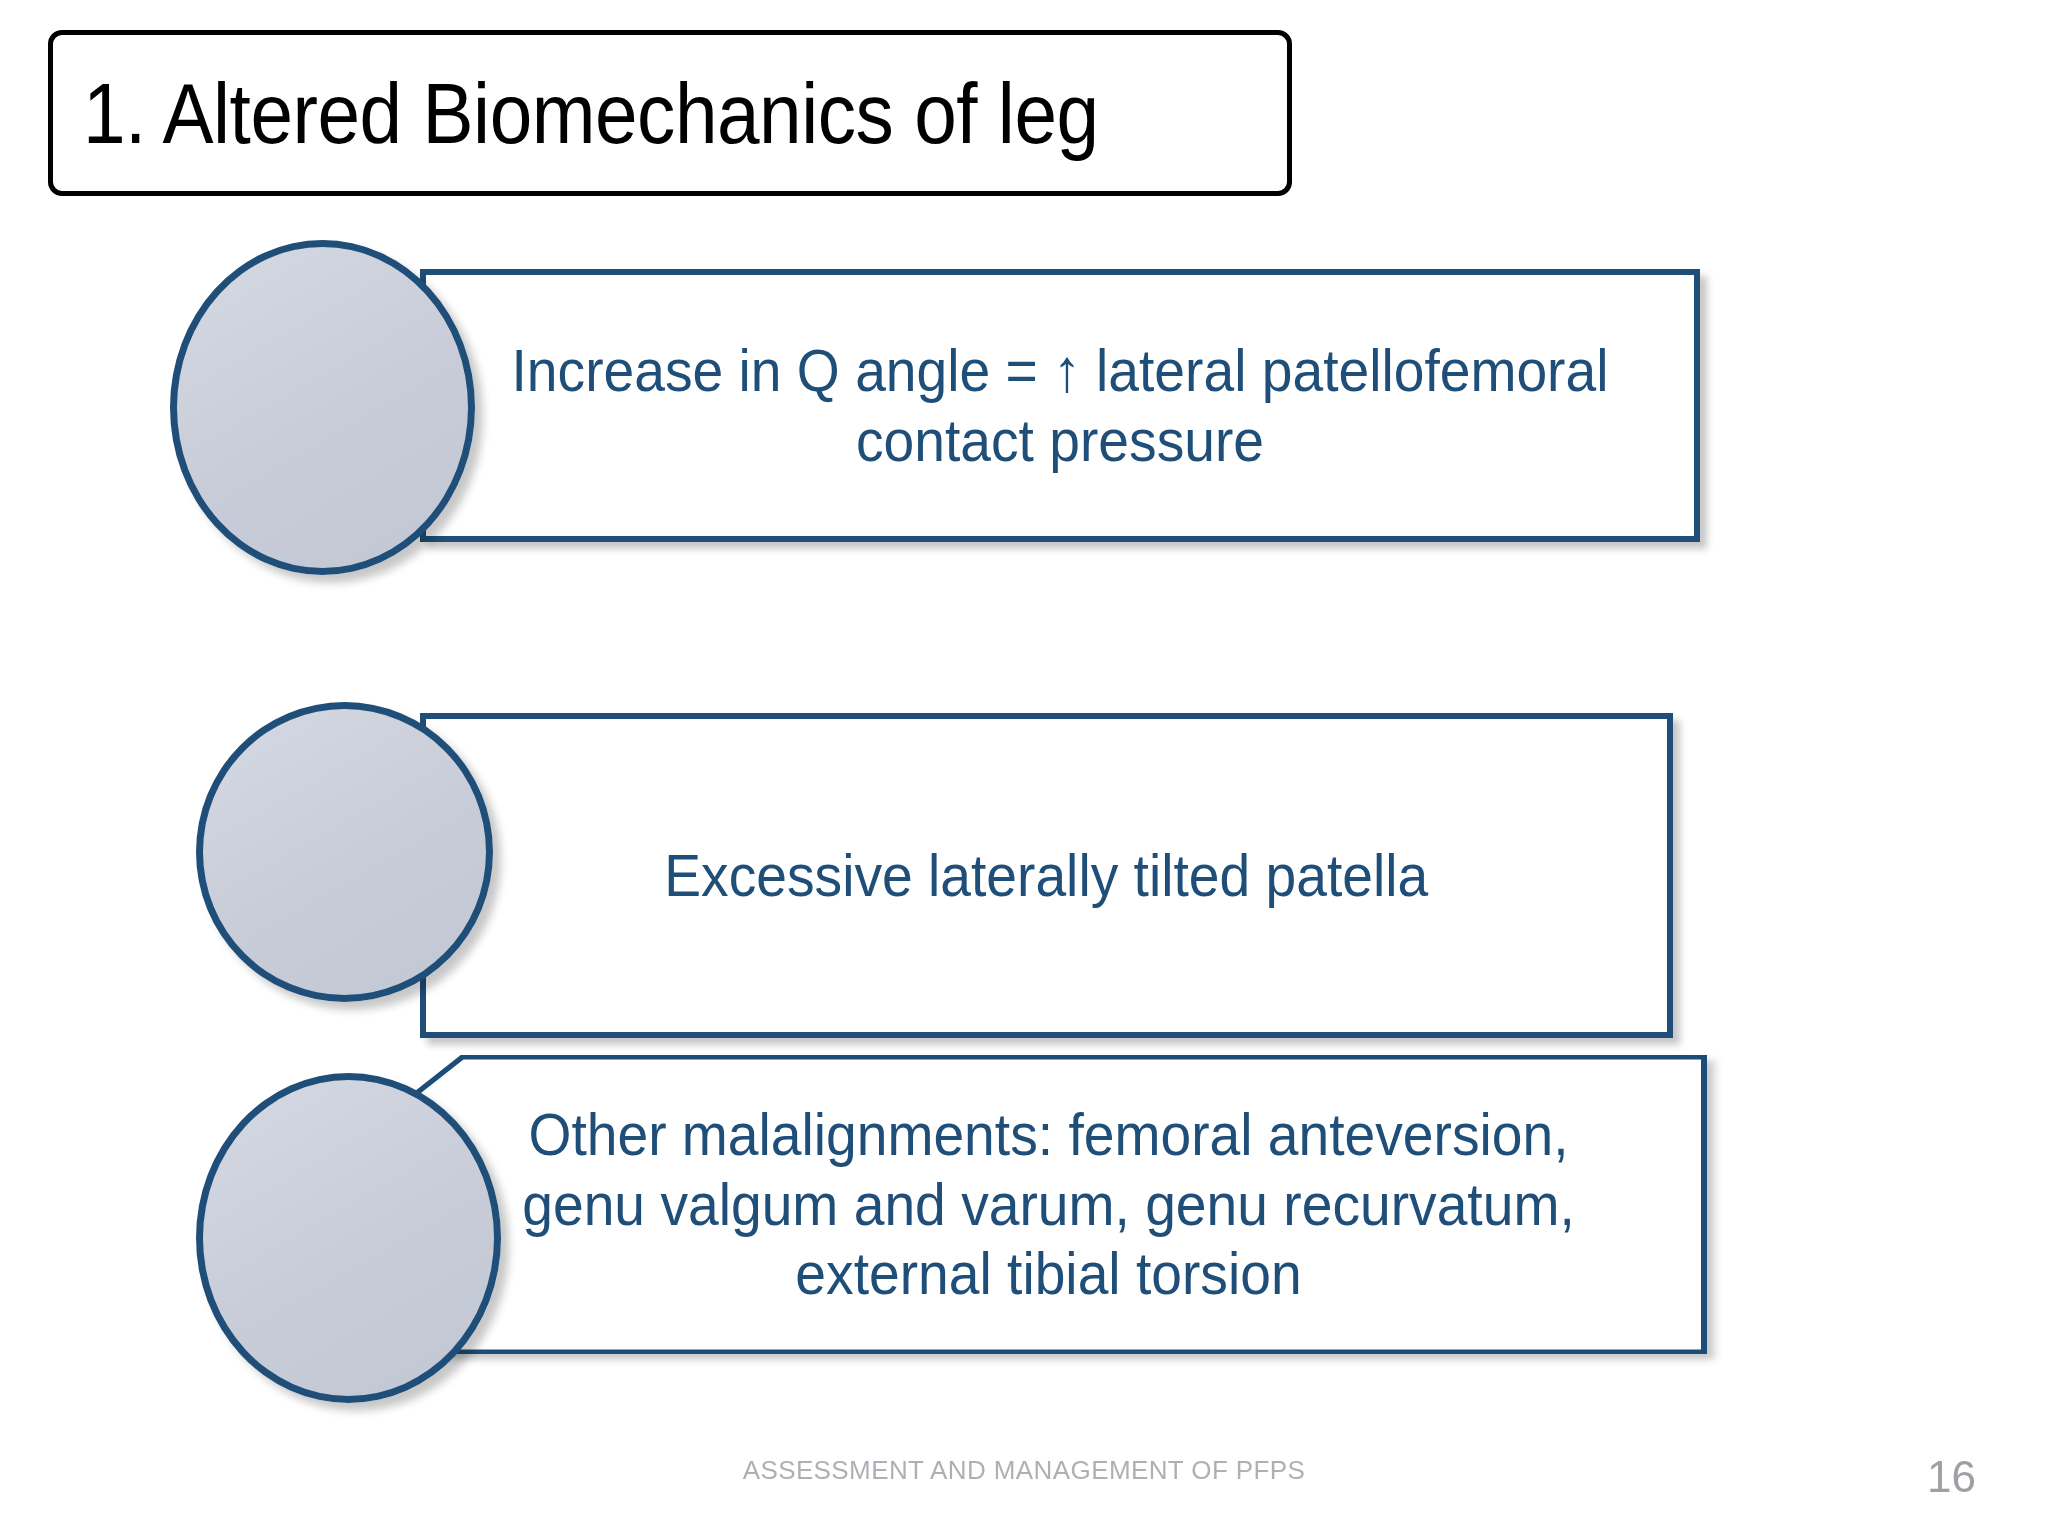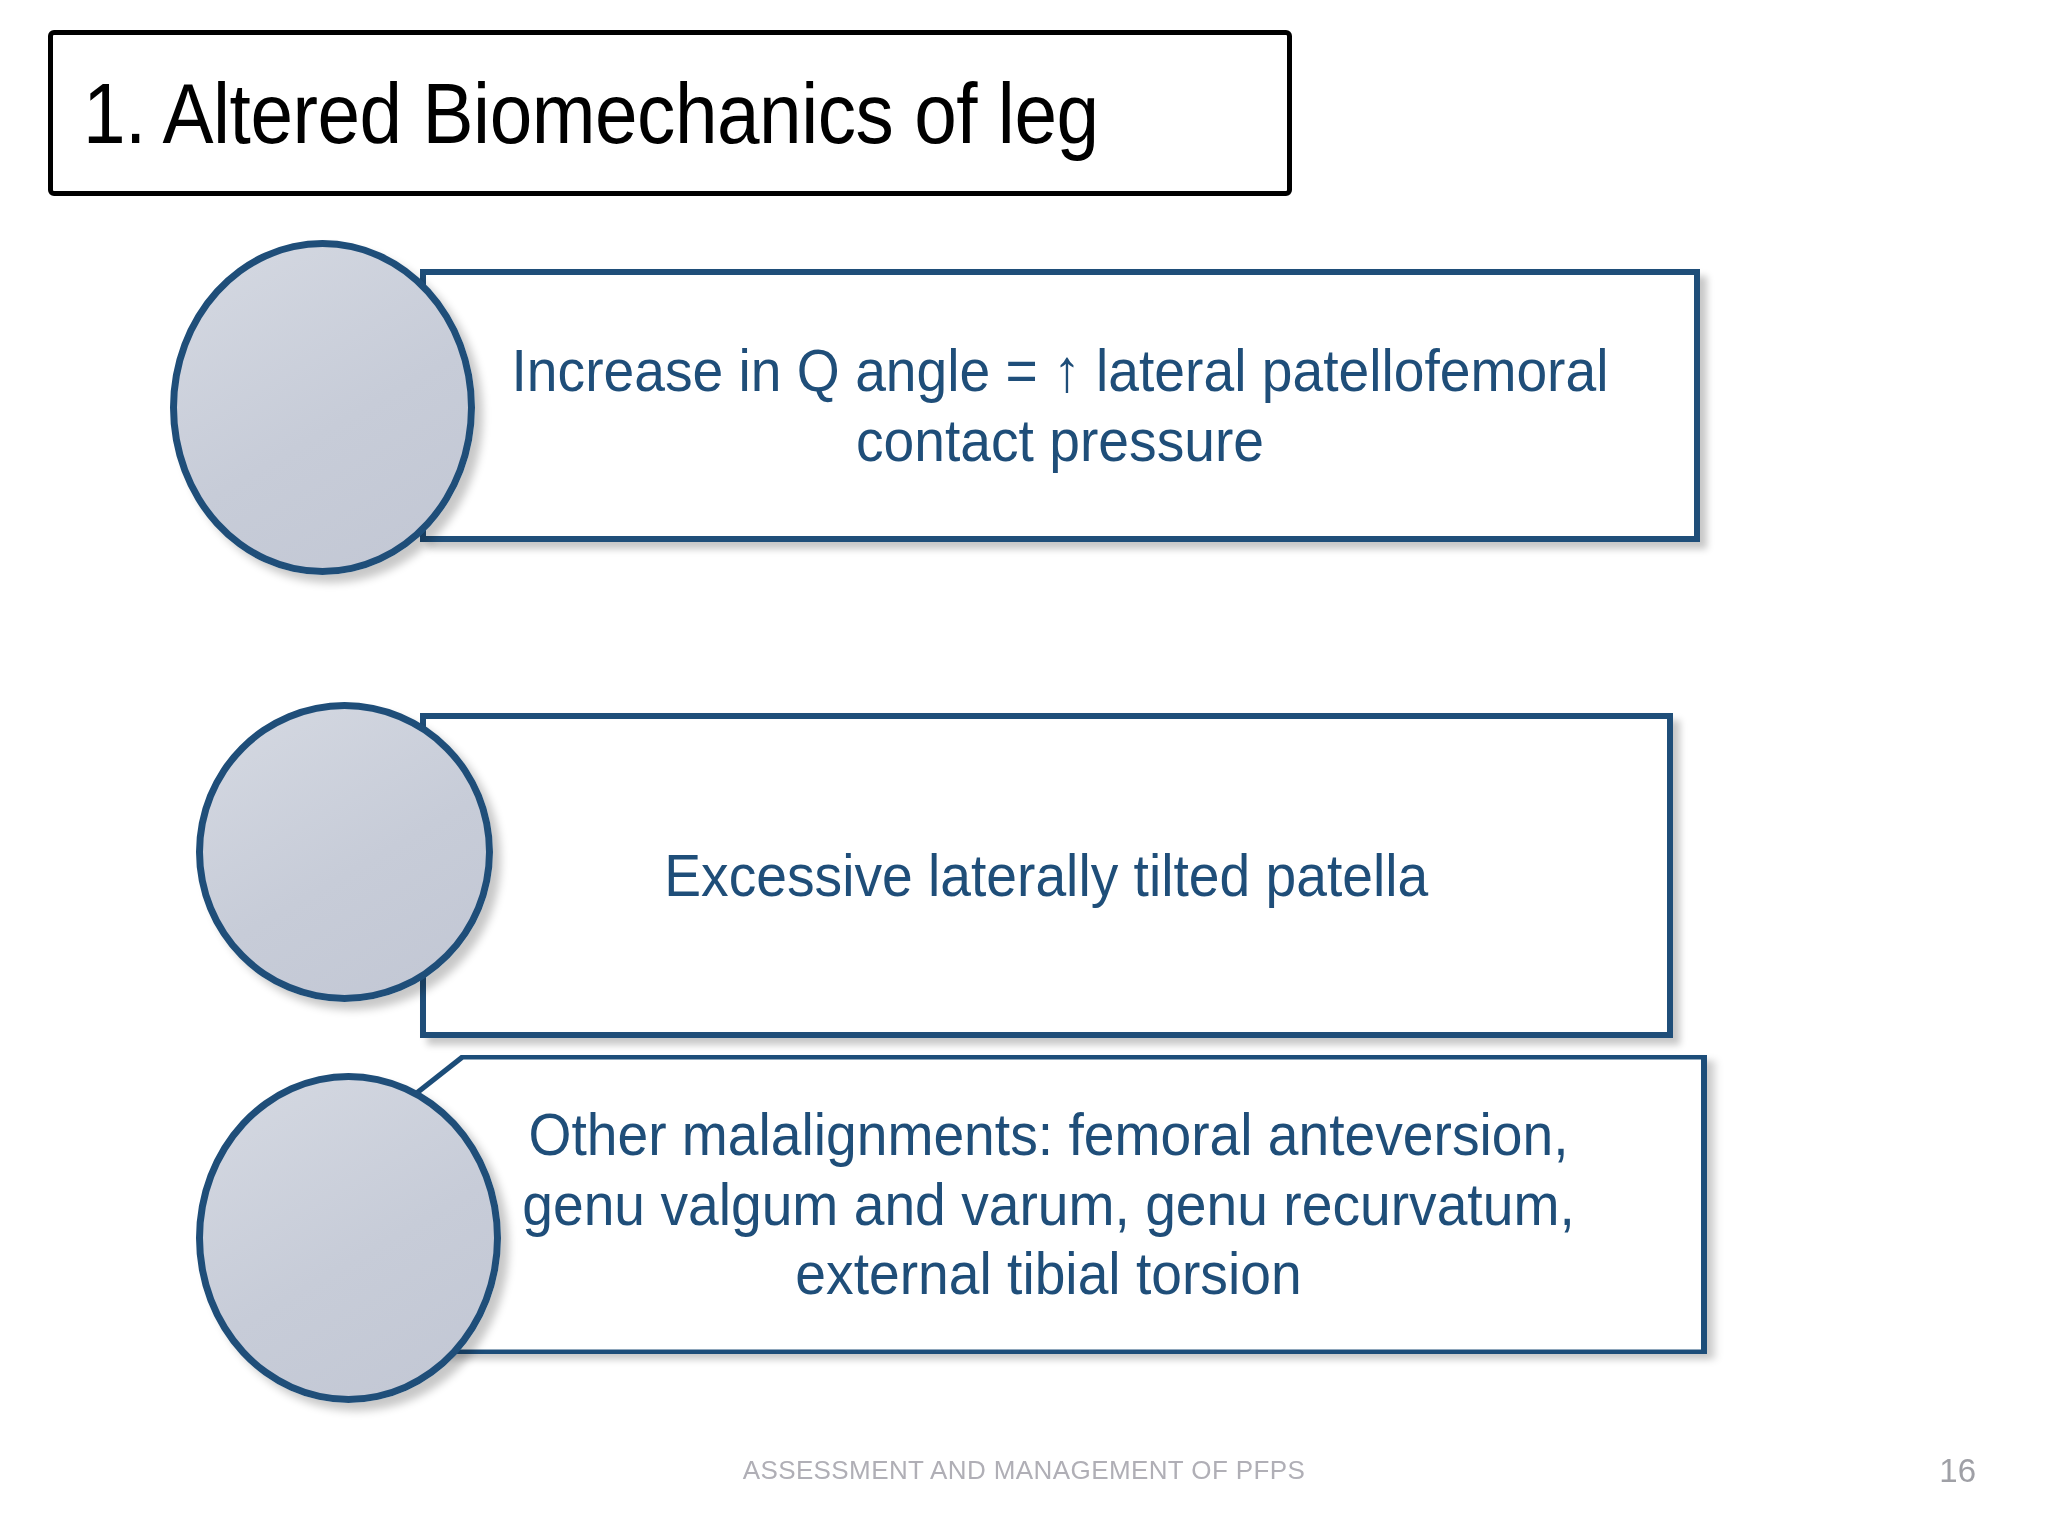--- a/index.html
+++ b/index.html
@@ -23,21 +23,21 @@
 
   
   .title-box {
     position: absolute;
     left: 48px;
     top: 30px;
     width: 1244px;
     height: 166px;
     box-sizing: border-box;
     border: 5px solid #000000;
-    border-radius: 6px;
+    border-radius: 14px;
     background: #ffffff;
     display: flex;
     align-items: center;
     padding-left: 30px;
   }
   .title-text {
     font-family: "Liberation Sans", sans-serif;
     font-size: 85px;
     line-height: 1.0;
     color: #000000;
@@ -155,21 +155,21 @@
     font-family: "Liberation Sans", sans-serif;
     font-size: 26px;
     letter-spacing: 0.4px;
     color: #B0AFB6;
   }
   .page-number {
     position: absolute;
     right: 72px;
     top: 1452px;
     font-family: "Liberation Sans", sans-serif;
-    font-size: 33px;
+    font-size: 44px;
     color: #9FA0A6;
     margin-left: 21px;
   }
 </style>
 </head>
 <body>
 
 <div id="slide">
 
   <div class="title-box">

